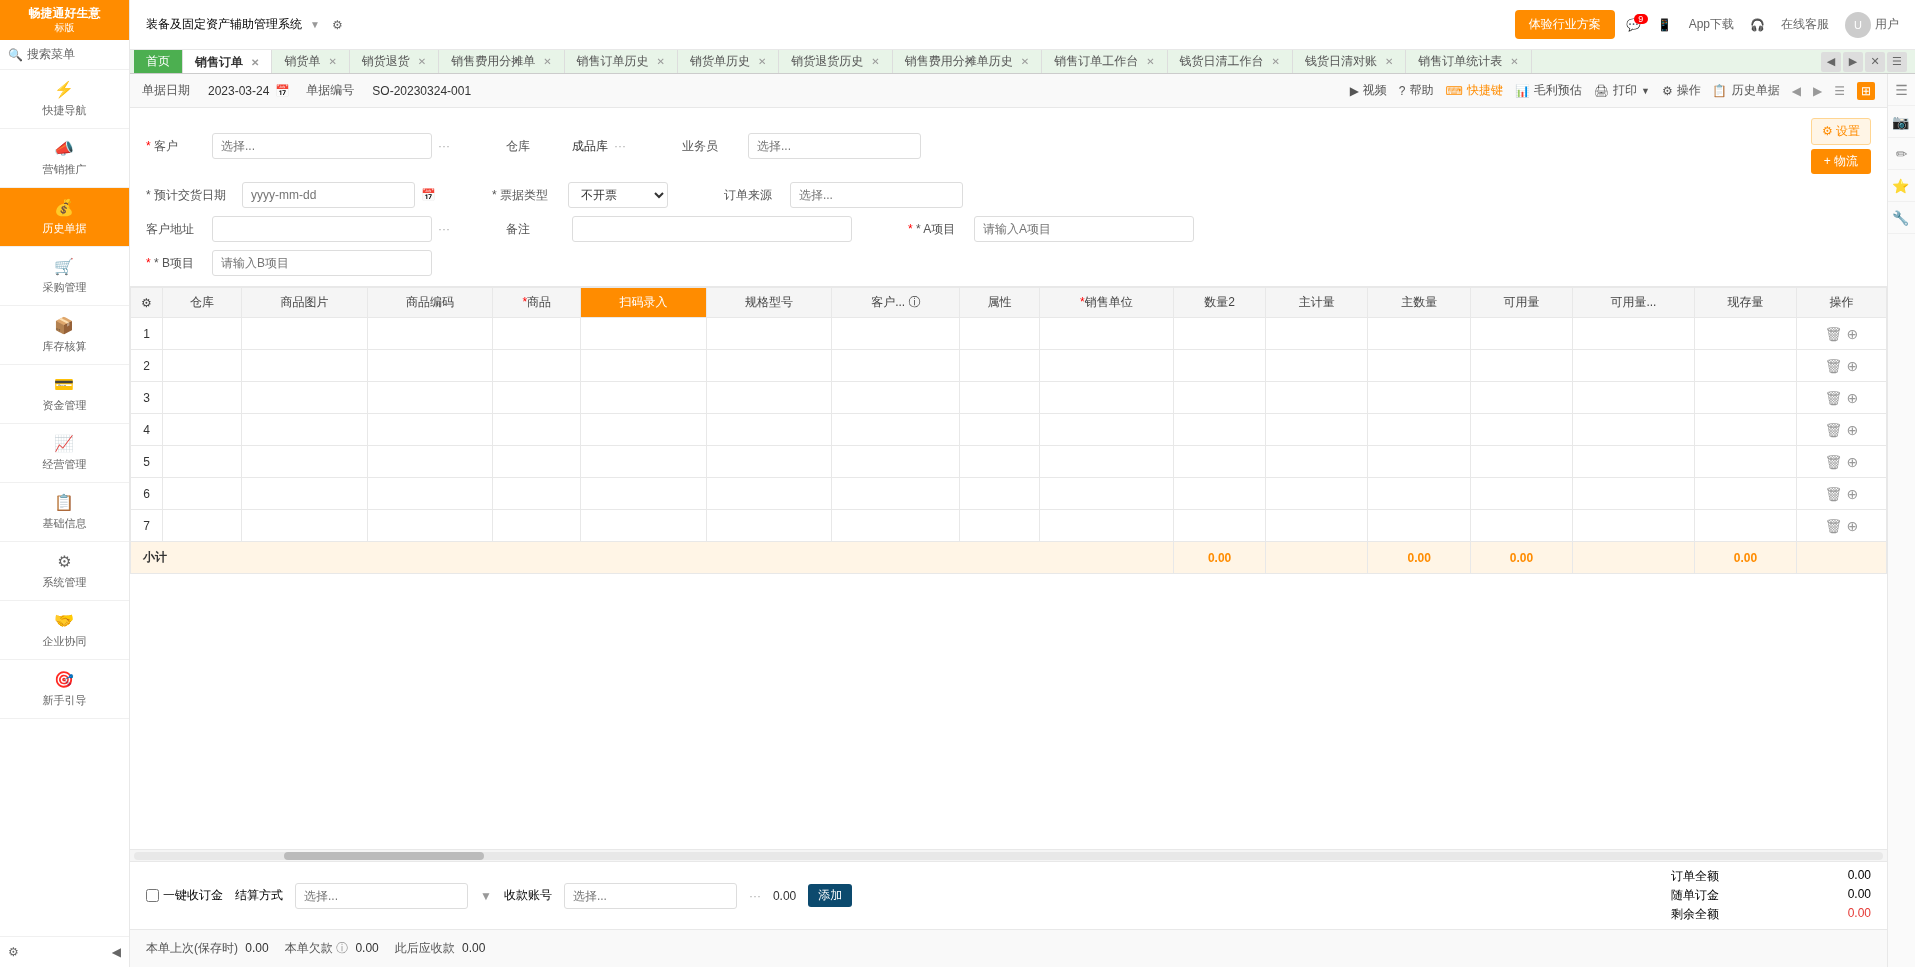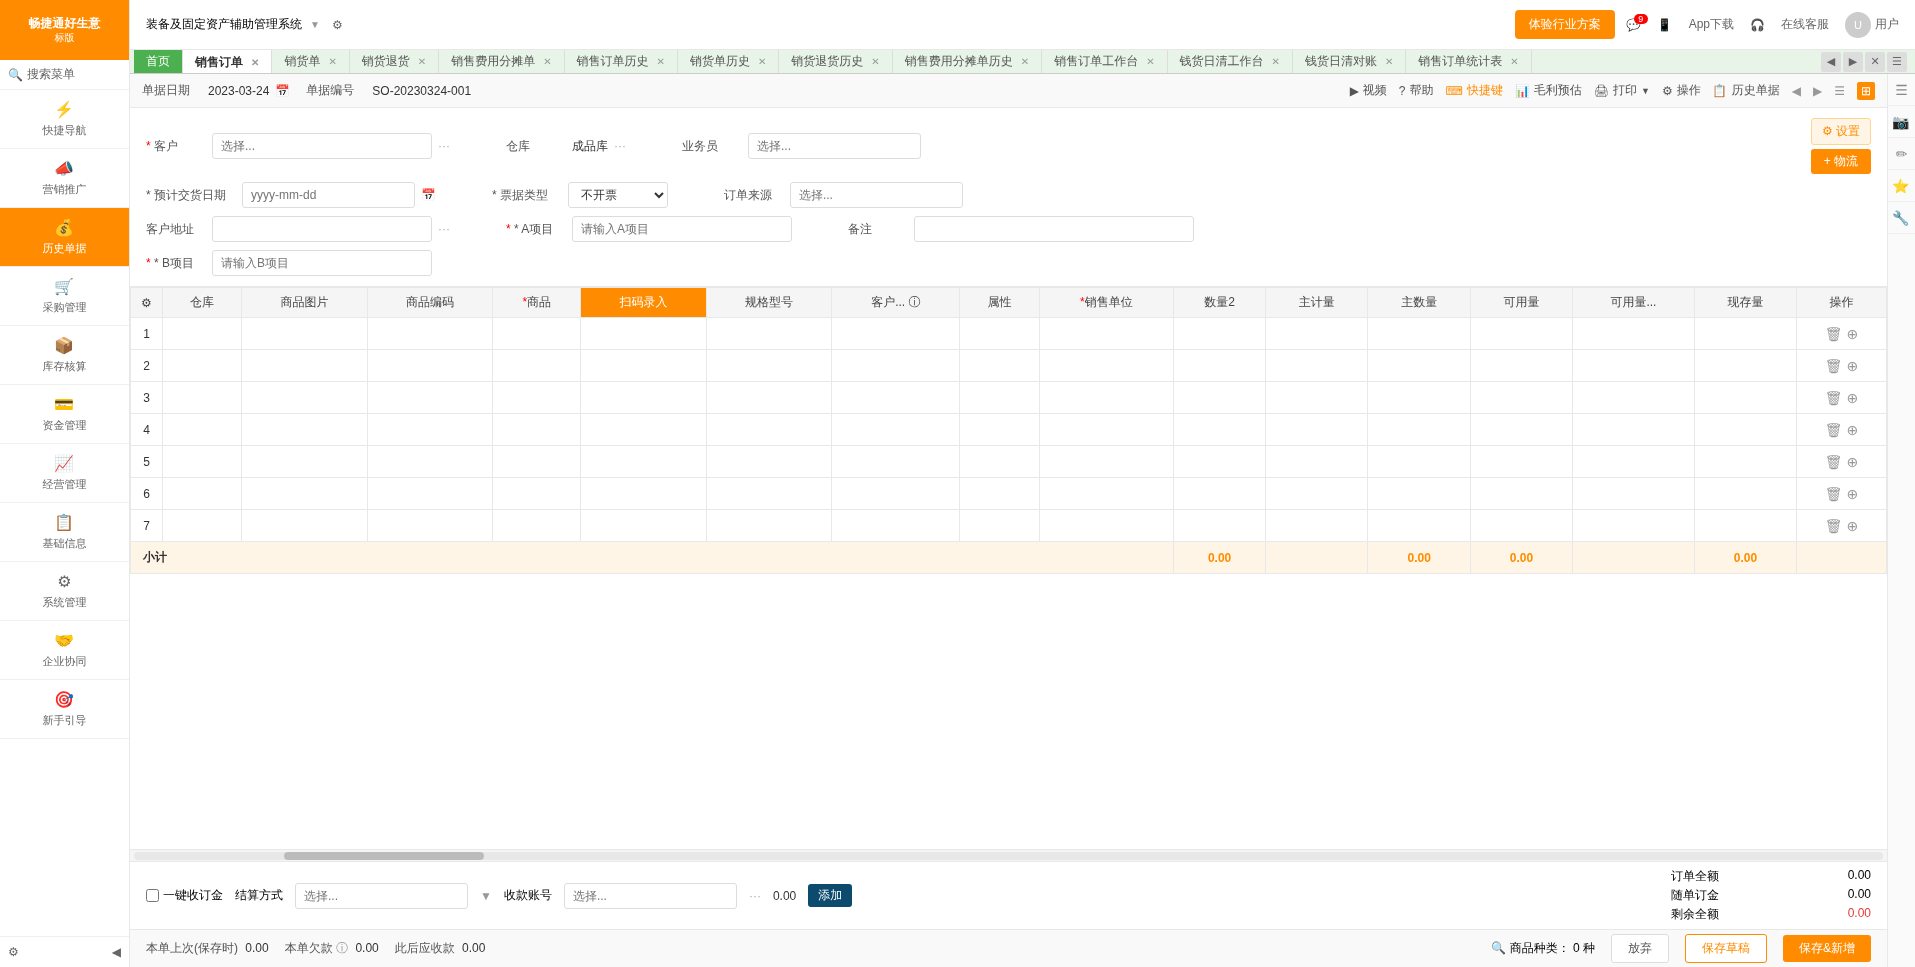--- a/index.html
+++ b/index.html
@@ -1,20 +1,20 @@
 <!DOCTYPE html>
 <html><head>
   <meta charset="utf-8">
   <style>
     * { box-sizing: border-box; margin: 0; padding: 0; font-family: 'Microsoft YaHei', Arial, sans-serif; font-size: 12px; }
     body { width: 1915px; height: 967px; overflow: hidden; background: #f5f5f5; display: flex; flex-direction: row; }
 
     
     .sidebar { width: 130px; background: #fff; display: flex; flex-direction: column; border-right: 1px solid #e8e8e8; flex-shrink: 0; }
-    .sidebar-logo { height: 60px; background: #ff8c00; display: flex; align-items: center; justify-content: center; padding: 8px; }
+    .sidebar-logo { height: 40px; background: #ff8c00; display: flex; align-items: center; justify-content: center; padding: 8px; }
     .sidebar-logo-text { color: #fff; font-size: 11px; font-weight: bold; text-align: center; line-height: 1.3; }
     .sidebar-search { padding: 6px 8px; border-bottom: 1px solid #f0f0f0; display: flex; align-items: center; gap: 4px; cursor: pointer; }
     .sidebar-search span { color: #666; font-size: 12px; }
     .sidebar-nav-item { padding: 10px 8px; display: flex; flex-direction: column; align-items: center; gap: 4px; cursor: pointer; color: #666; border-bottom: 1px solid #f0f0f0; }
     .sidebar-nav-item.active { background: #ff8c00; color: #fff; }
     .sidebar-nav-item .nav-icon { font-size: 16px; }
     .sidebar-nav-item .nav-label { font-size: 11px; text-align: center; }
     .sidebar-bottom { margin-top: auto; border-top: 1px solid #f0f0f0; padding: 8px; display: flex; align-items: center; justify-content: space-between; }
 
     
@@ -352,26 +352,26 @@
           </div>
         </div>
 
         <div class="form-row">
           <div class="form-field">
             <span class="form-label">客户地址</span>
             <input type="text" class="form-input form-input-wide" style="">
             <span class="form-dots">···</span>
           </div>
           <div class="form-field" style="margin-left:40px;">
+            <span class="form-label">备注</span>
+            <input type="text" class="form-input" style="min-width: 280px;">
+          </div>
+          <div class="form-field" style="margin-left:40px;">
             <span class="form-label required">* A项目</span>
             <input type="text" class="form-input form-input-wide" placeholder="请输入A项目" style="">
-          </div>
-          <div class="form-field" style="margin-left:40px;">
-            <span class="form-label">备注</span>
-            <input type="text" class="form-input" style="min-width: 280px;">
           </div>
         </div>
 
         <div class="form-row">
           <div class="form-field">
             <span class="form-label required">* B项目</span>
             <input type="text" class="form-input form-input-wide" placeholder="请输入B项目" style="">
           </div>
         </div>
       </div>
@@ -628,30 +628,20 @@
           <span>
             <span>本单欠款</span>
             <span style="cursor:pointer; color:#999;">ⓘ</span>
             <span style="color:#333; margin-left:4px;">0.00</span>
           </span>
           <span>
             <span>此后应收款</span>
             <span style="color:#333; margin-left:4px;">0.00</span>
           </span>
         </div>
-        <div style="margin-left:auto; display:flex; align-items:center; gap:16px;">
-          <span>
-            <span>🔍</span>
-            <span>商品种类：</span>
-            <span>0 种</span>
-          </span>
-          <button class="btn-abandon">放弃</button>
-          <button class="btn-save-draft">保存草稿</button>
-          <button class="btn-save-new">保存&amp;新增</button>
-        </div>
       </div>
     </div>
 
     <div class="right-panel">
       <div class="right-panel-btn">☰</div>
       <div class="right-panel-btn">📷</div>
       <div class="right-panel-btn">✏</div>
       <div class="right-panel-btn">⭐</div>
       <div class="right-panel-btn active" style="color:#ff8c00;">🔧</div>
     </div>

